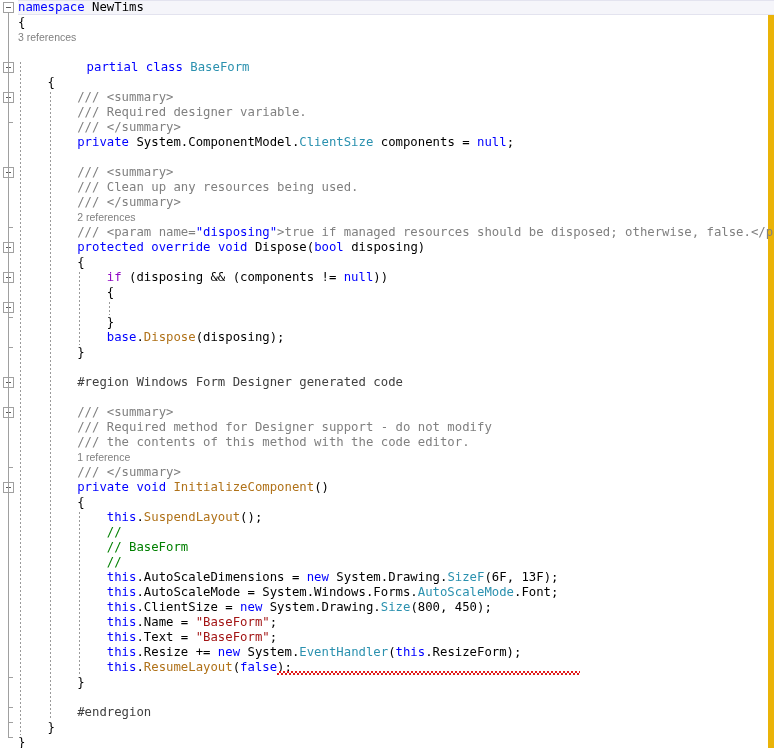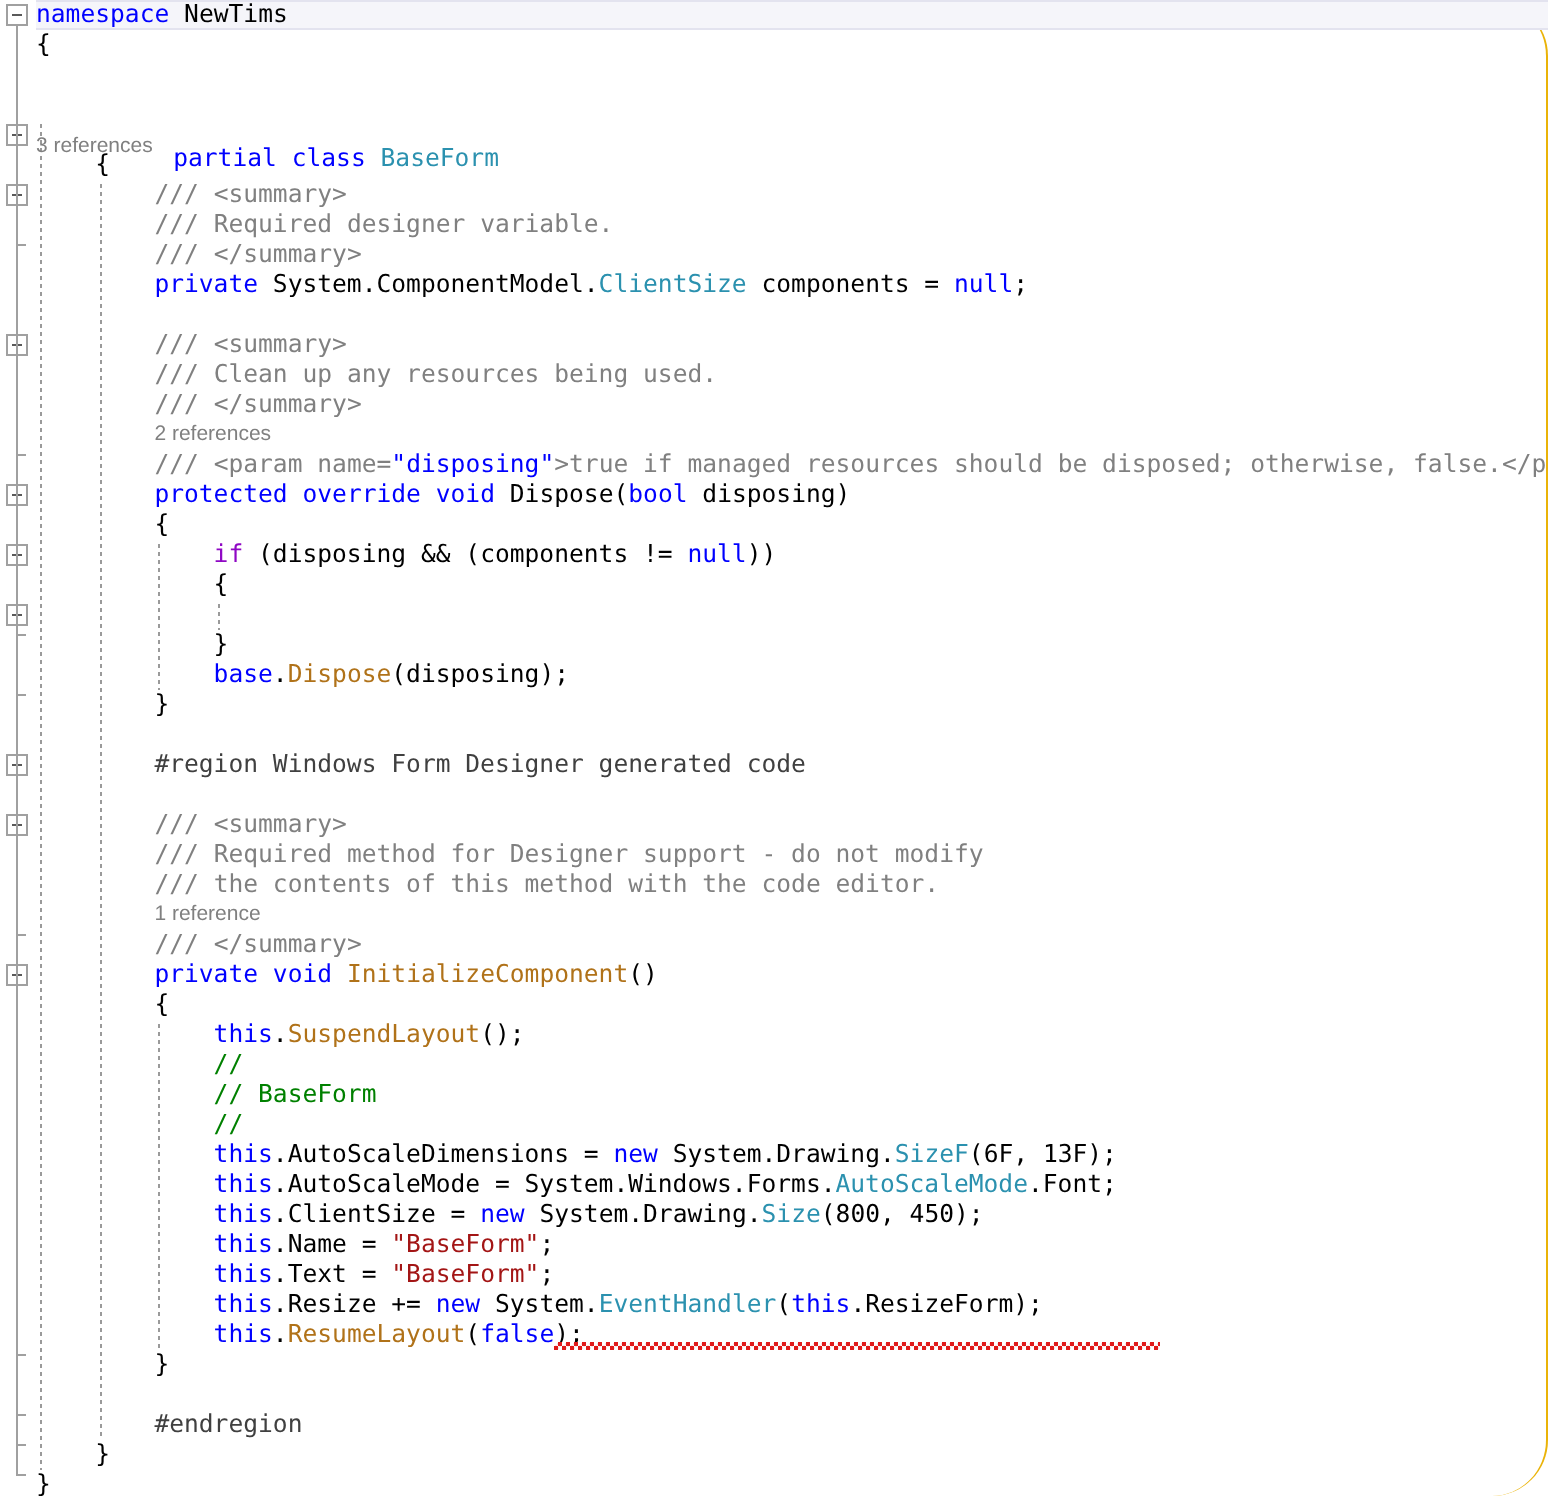--- a/index.html
+++ b/index.html
@@ -5,23 +5,22 @@
 <style>
   html,body{margin:0;padding:0;}
   body{
     width:774px;height:748px;overflow:hidden;
     background:#ffffff;
     font-family:"DejaVu Sans Mono","Liberation Mono",monospace;
   }
   #editor{
     position:relative;width:774px;height:748px;
     background:#ffffff;
-    border-right:1px solid #eab308;
+    border-right:6px solid #eab308;
     box-sizing:border-box;
-    border-radius:28px;
   }
 
   
   #gutter{
     position:absolute;left:0;top:0;width:18px;height:748px;
     background:#ffffff;z-index:3;
   }
   .fold-line{
     position:absolute;left:8px;width:1px;background:#a0a0a0;
   }
@@ -132,23 +131,23 @@
       <div class="fold-line" style="top: 388px; height: 319px;"></div>
       <div class="fold-end" style="top: 707px;"></div>
       <div class="fold-line" style="top: 418px; height: 49px;"></div>
       <div class="fold-end" style="top: 467px;"></div>
       <div class="fold-line" style="top: 493px; height: 184px;"></div>
       <div class="fold-end" style="top: 677px;"></div>
     </div>
   <div id="code">
       <div class="ln" style="top: 0px; left: 18px;"><span class="kw">namespace</span><span class="pun"> </span><span class="pun">NewTims</span></div>
       <div class="ln" style="top: 15px; left: 18px;"><span class="pun">{</span></div>
-      <div class="cl" style="top: 30px; left: 18px; margin-top: 36px;">3 references</div>
+      <div class="cl" style="top: 30px; left: 18px;">3 references</div>
       <div class="ln" style="top: 45px; left: 18px;"></div>
-      <div class="ln" style="top: 72px; left: 47.6px; padding-left: 39px;"><span class="kw">partial</span><span class="pun"> </span><span class="kw">class</span><span class="pun"> </span><span class="typ">BaseForm</span></div>
+      <div class="ln" style="top: 60px; left: 47.6px; padding-left: 39px;"><span class="kw">partial</span><span class="pun"> </span><span class="kw">class</span><span class="pun"> </span><span class="typ">BaseForm</span></div>
       <div class="ln" style="top: 75px; left: 47.6px;"><span class="pun">{</span></div>
       <div class="ln" style="top: 90px; left: 77.2px;"><span class="doc">/// </span><span class="dtag">&lt;summary&gt;</span></div>
       <div class="ln" style="top: 105px; left: 77.2px;"><span class="doc">/// </span><span class="doc">Required designer variable.</span></div>
       <div class="ln" style="top: 120px; left: 77.2px;"><span class="doc">/// </span><span class="dtag">&lt;/summary&gt;</span></div>
       <div class="ln" style="top: 135px; left: 77.2px;"><span class="kw">private</span><span class="pun"> System.ComponentModel.</span><span class="typ">ClientSize</span><span class="pun"> components = </span><span class="kw">null</span><span class="pun">;</span></div>
       <div class="ln" style="top: 150px; left: 18px;"></div>
       <div class="ln" style="top: 165px; left: 77.2px;"><span class="doc">/// </span><span class="dtag">&lt;summary&gt;</span></div>
       <div class="ln" style="top: 180px; left: 77.2px;"><span class="doc">/// </span><span class="doc">Clean up any resources being used.</span></div>
       <div class="ln" style="top: 195px; left: 77.2px;"><span class="doc">/// </span><span class="dtag">&lt;/summary&gt;</span></div>
       <div class="cl" style="top: 210px; left: 77.2px;">2 references</div>

